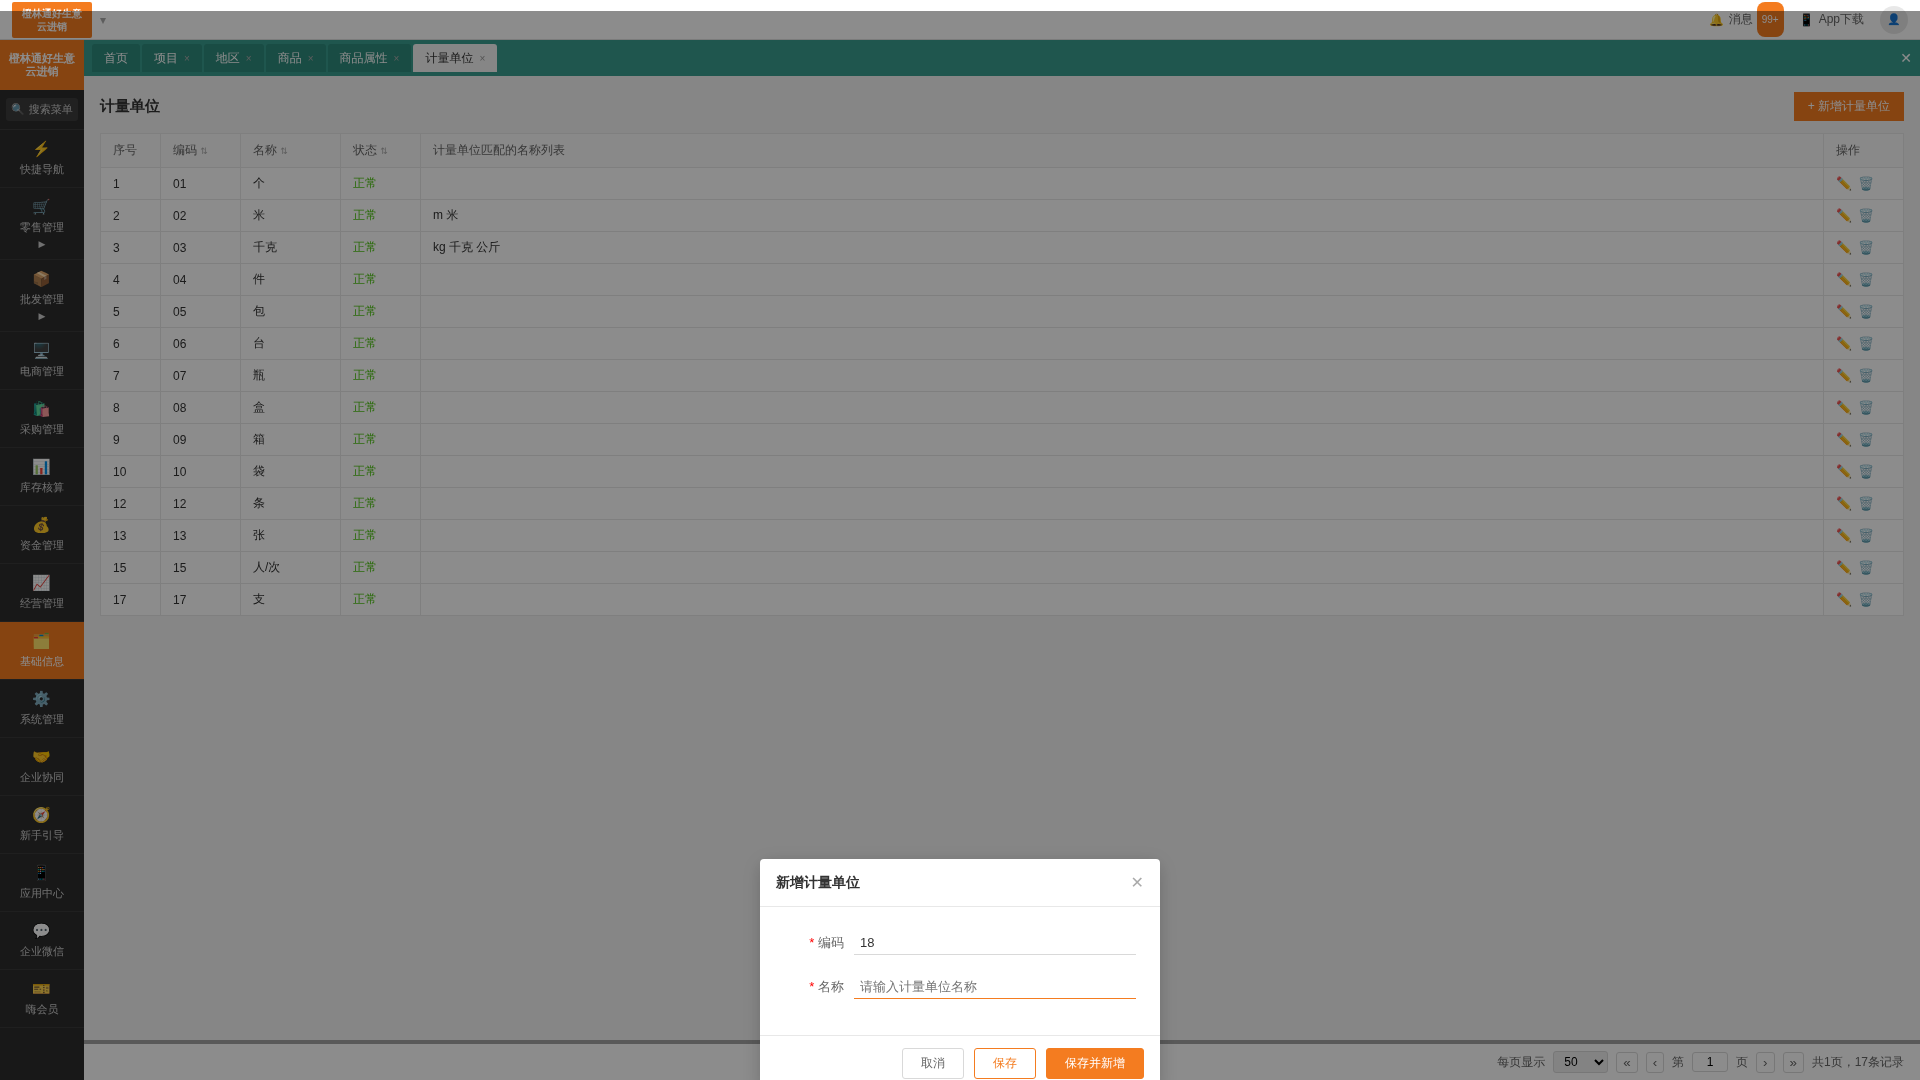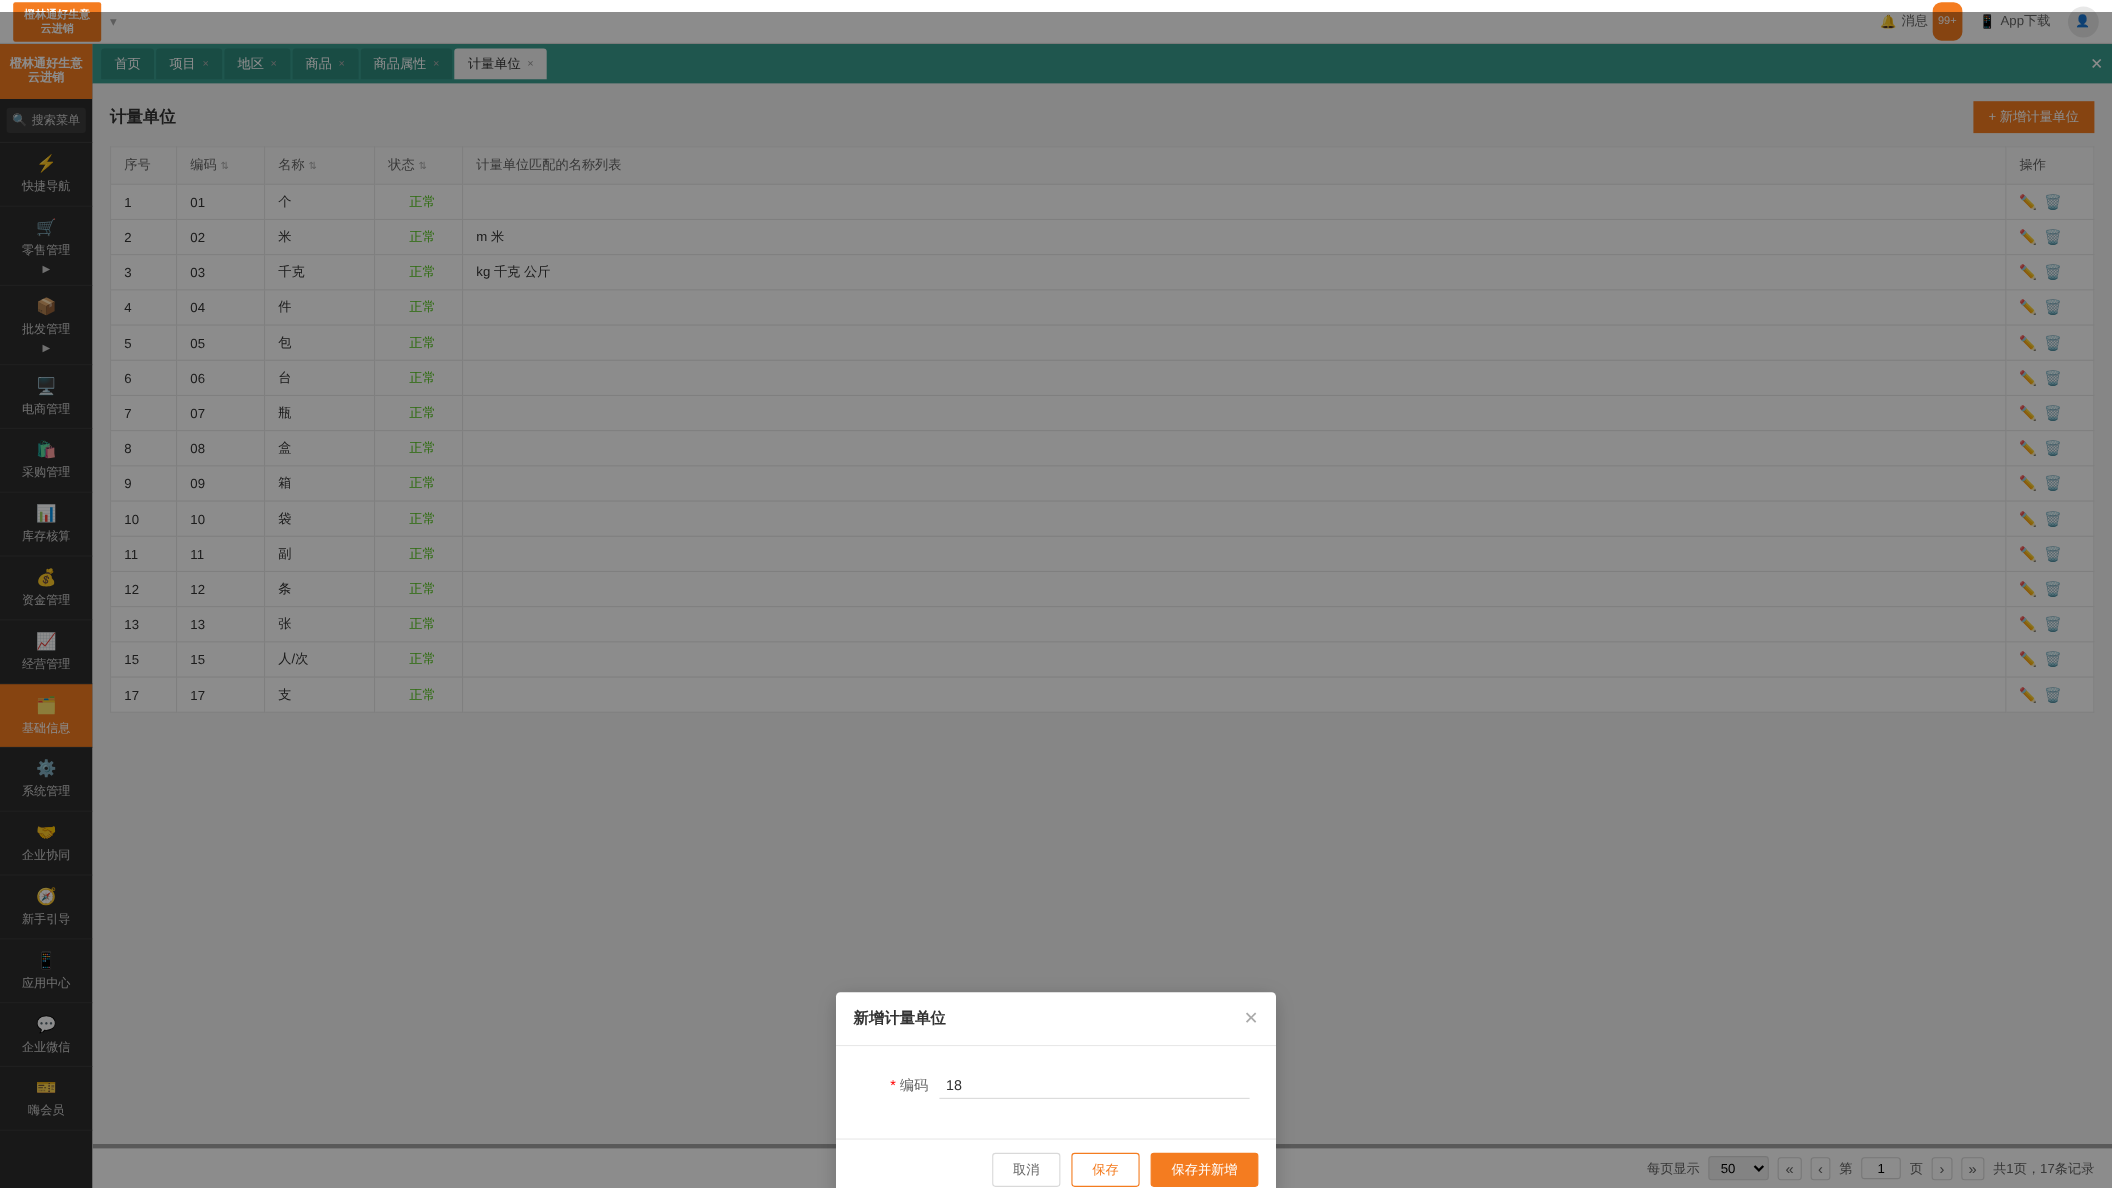--- a/index.html
+++ b/index.html
@@ -34,21 +34,21 @@
     
     .page-content { flex: 1; background: #f5f5f5; padding: 16px; overflow-y: auto; position: relative; }
     .page-header { display: flex; align-items: center; justify-content: space-between; margin-bottom: 12px; }
     .page-title { font-size: 15px; font-weight: bold; color: #333; }
     .btn-add { background: #f47c20; color: #fff; border: none; padding: 6px 14px; border-radius: 0; cursor: pointer; font-size: 12px; }
 
     
     .data-table { width: 100%; border-collapse: collapse; background: #fff; }
     .data-table th { background: #fafafa; border: 1px solid #e8e8e8; padding: 8px 12px; text-align: left; font-size: 12px; color: #666; font-weight: normal; white-space: nowrap; }
     .data-table td { border: 1px solid #e8e8e8; padding: 7px 12px; font-size: 12px; color: #333; }
-    .status-normal { color: #52c41a; margin-left: 19px; }
+    .status-normal { color: #52c41a; }
     .action-btns { display: flex; gap: 6px; }
     .action-btn { background: none; border: none; cursor: pointer; color: #aaa; font-size: 13px; }
     .sort-icon { color: #aaa; font-size: 9px; }
 
     
     .pagination-bar { height: 40px; background: #fff; display: flex; align-items: center; justify-content: flex-end; padding: 0 16px; border-top: 4px solid #a3a3a3; gap: 8px; flex-shrink: 0; font-size: 12px; color: #666; }
     .page-size-select { border: 1px solid #d9d9d9; padding: 2px 6px; border-radius: 3px; font-size: 12px; }
     .page-nav-btn { background: none; border: 1px solid #d9d9d9; padding: 2px 6px; border-radius: 3px; cursor: pointer; color: #666; }
     .page-num-input { border: 1px solid #d9d9d9; width: 36px; text-align: center; padding: 2px; border-radius: 3px; font-size: 12px; }
 
@@ -366,33 +366,20 @@
         <div class="action-btns">
           <button class="action-btn">✏️</button>
           <button class="action-btn">🗑️</button>
         </div>
       </td>
     </tr>
               <tr>
       <td>10</td>
       <td>10</td>
       <td>袋</td>
-      <td><span class="status-normal">正常</span></td>
-      <td></td>
-      <td>
-        <div class="action-btns">
-          <button class="action-btn">✏️</button>
-          <button class="action-btn">🗑️</button>
-        </div>
-      </td>
-    </tr>
-              <tr>
-      <td>11</td>
-      <td>11</td>
-      <td>副</td>
       <td><span class="status-normal">正常</span></td>
       <td></td>
       <td>
         <div class="action-btns">
           <button class="action-btn">✏️</button>
           <button class="action-btn">🗑️</button>
         </div>
       </td>
     </tr>
               <tr>
@@ -481,20 +468,27 @@
       <button class="modal-close">✕</button>
     </div>
     <div class="modal-body">
       <div class="form-row">
         <span class="form-label">
           <span style="color:#f00;">*</span>
           <span>编码</span>
         </span>
         <input class="form-input has-value" type="text" value="18" style="">
       </div>
+      <div class="form-row">
+        <span class="form-label">
+          <span style="color:#f00;">*</span>
+          <span>名称</span>
+        </span>
+        <input class="form-input placeholder-active" type="text" placeholder="请输入计量单位名称" style="">
+      </div>
     </div>
     <div class="modal-footer">
       <button class="btn-cancel">取消</button>
       <button class="btn-save">保存</button>
       <button class="btn-save-new">保存并新增</button>
     </div>
   </div>
 </div>
 
 </body></html>

